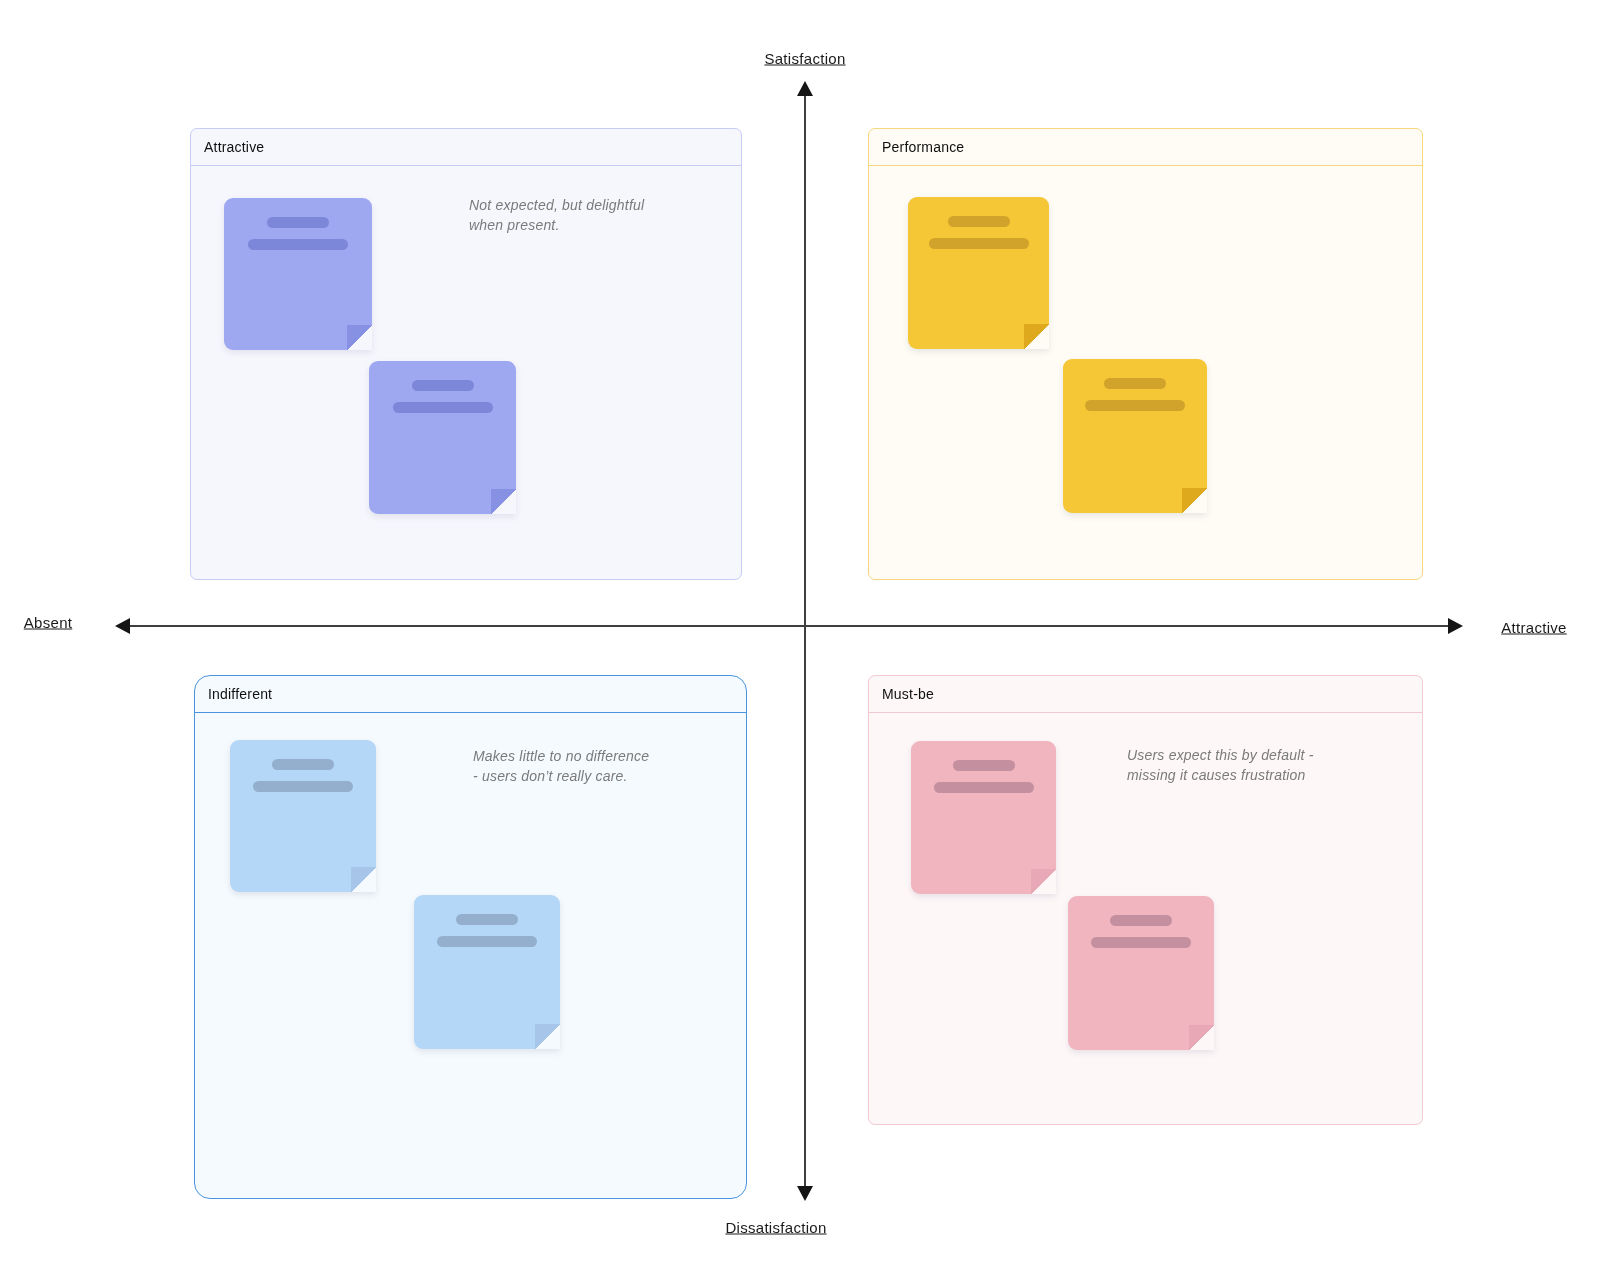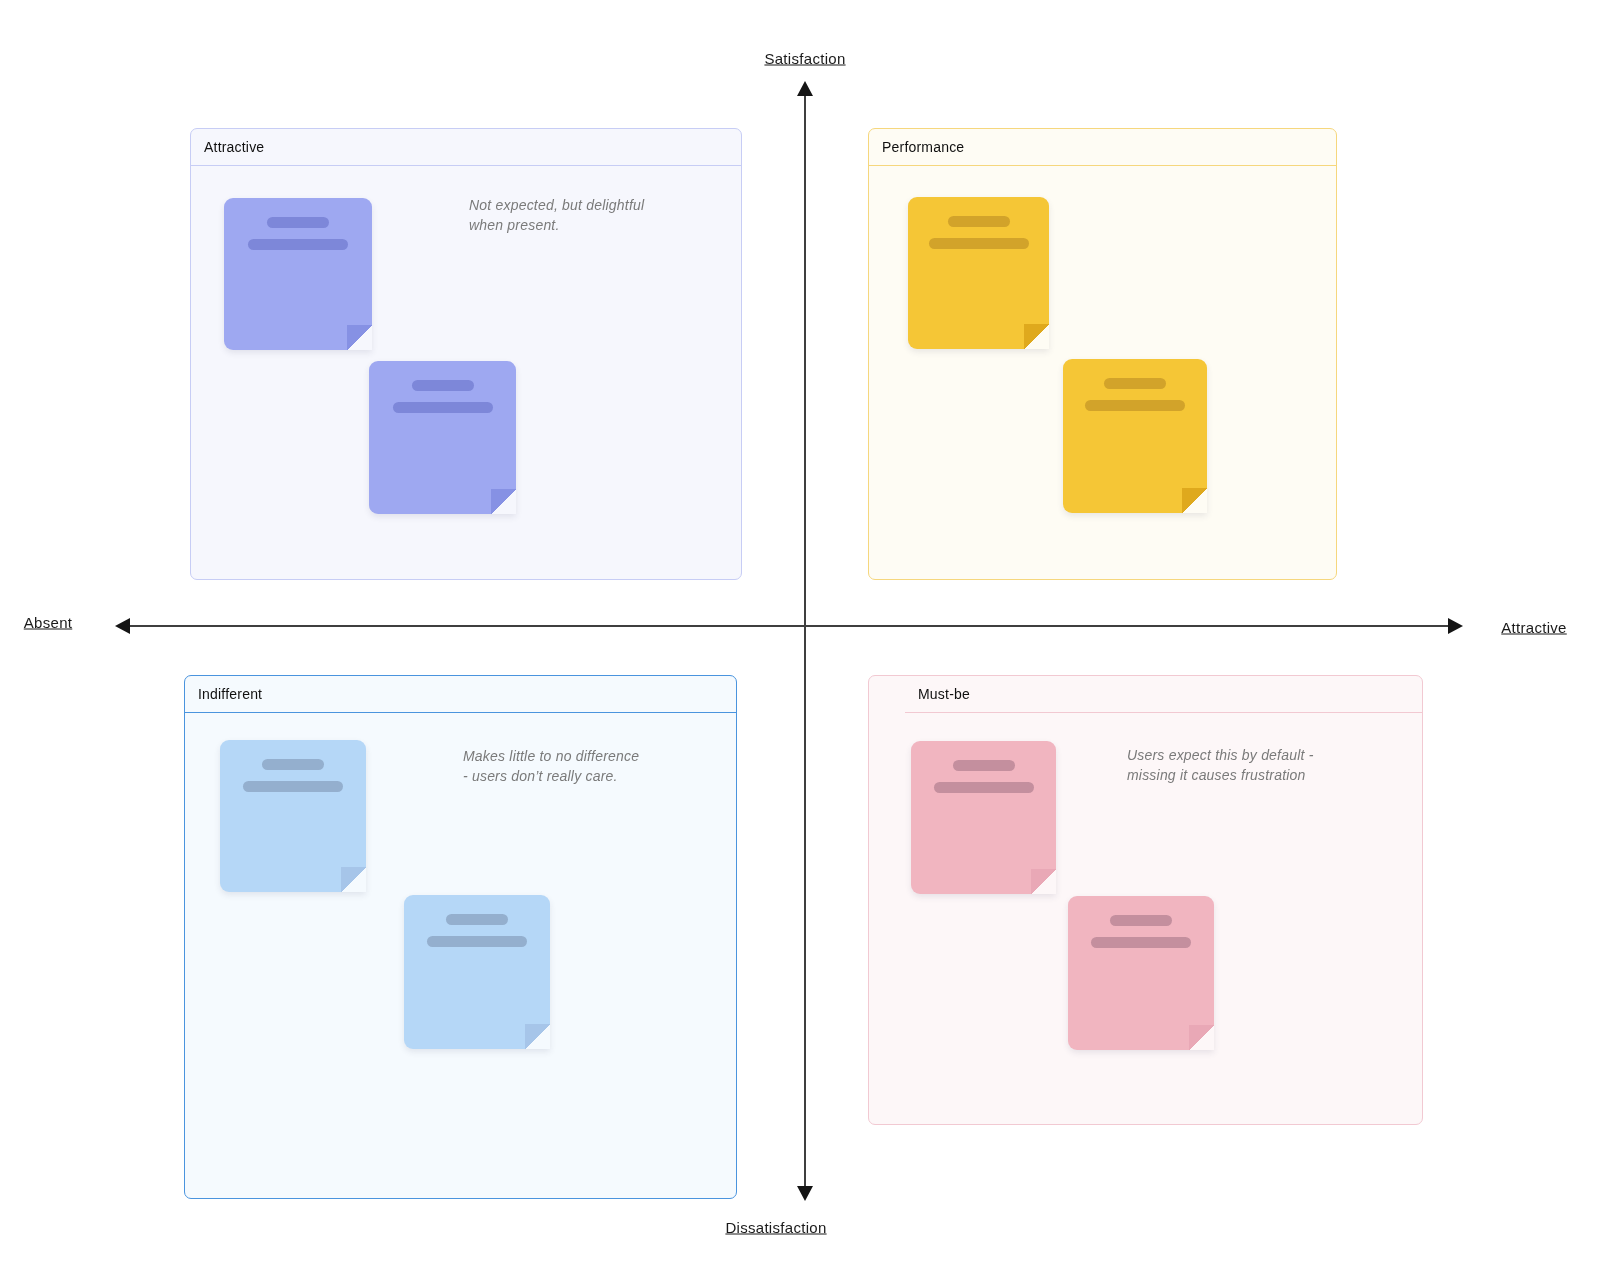--- a/index.html
+++ b/index.html
@@ -93,57 +93,57 @@
       <span class="bar bar2"></span>
       <span class="fold"></span>
     </div>
     <div class="note" style="left:178px;top:232px;width:147px;height:153px">
       <span class="bar bar1"></span>
       <span class="bar bar2"></span>
       <span class="fold"></span>
     </div>
   </section>
 
-  <section class="quadrant" style="left: 868px; top: 128px; width: 469px; height: 452px; --q-border: #f6d77d; --q-bg: #fefcf4; --q-note: #f5c636; --q-noteline: #d2a32a; --q-notefold: #dfa91d;">
+  <section class="quadrant" style="left: 868px; top: 128px; width: 555px; height: 452px; --q-border: #f6d77d; --q-bg: #fefcf4; --q-note: #f5c636; --q-noteline: #d2a32a; --q-notefold: #dfa91d;">
     <header class="q-header">
       <span class="q-title">Performance</span>
     </header>
     <div class="note" style="left:39px;top:68px;width:141px;height:152px">
       <span class="bar bar1"></span>
       <span class="bar bar2"></span>
       <span class="fold"></span>
     </div>
     <div class="note" style="left:194px;top:230px;width:144px;height:154px">
       <span class="bar bar1"></span>
       <span class="bar bar2"></span>
       <span class="fold"></span>
     </div>
   </section>
 
-  <section class="quadrant" style="left: 184px; top: 675px; width: 553px; height: 524px; --q-border: #4a94de; --q-bg: #f5fafe; --q-note: #b5d7f7; --q-noteline: #94afce; --q-notefold: #a6c5e9;">
+  <section class="quadrant" style="left: 194px; top: 675px; width: 553px; height: 524px; border-radius: 16px; --q-border: #4a94de; --q-bg: #f5fafe; --q-note: #b5d7f7; --q-noteline: #94afce; --q-notefold: #a6c5e9;">
     <header class="q-header">
       <span class="q-title">Indifferent</span>
     </header>
     <p class="q-desc" style="left:278px;top:70px">
       <span>Makes little to no difference</span>
       <span>- users don’t really care.</span>
     </p>
     <div class="note" style="left:35px;top:64px;width:146px;height:152px">
       <span class="bar bar1"></span>
       <span class="bar bar2"></span>
       <span class="fold"></span>
     </div>
     <div class="note" style="left:219px;top:219px;width:146px;height:154px">
       <span class="bar bar1"></span>
       <span class="bar bar2"></span>
       <span class="fold"></span>
     </div>
   </section>
 
-  <section class="quadrant" style="left: 868px; top: 675px; width: 555px; height: 450px; padding-left: 36px; --q-border: #f2c9d2; --q-bg: #fdf7f8; --q-note: #f1b5c0; --q-noteline: #c48f9e; --q-notefold: #e9a8b6;">
+  <section class="quadrant" style="left: 868px; top: 675px; width: 555px; height: 450px; --q-border: #f2c9d2; --q-bg: #fdf7f8; --q-note: #f1b5c0; --q-noteline: #c48f9e; --q-notefold: #e9a8b6;">
     <header class="q-header">
       <span class="q-title">Must-be</span>
     </header>
     <p class="q-desc" style="left:258px;top:69px">
       <span>Users expect this by default -</span>
       <span>missing it causes frustration</span>
     </p>
     <div class="note" style="left:42px;top:65px;width:145px;height:153px">
       <span class="bar bar1"></span>
       <span class="bar bar2"></span>

